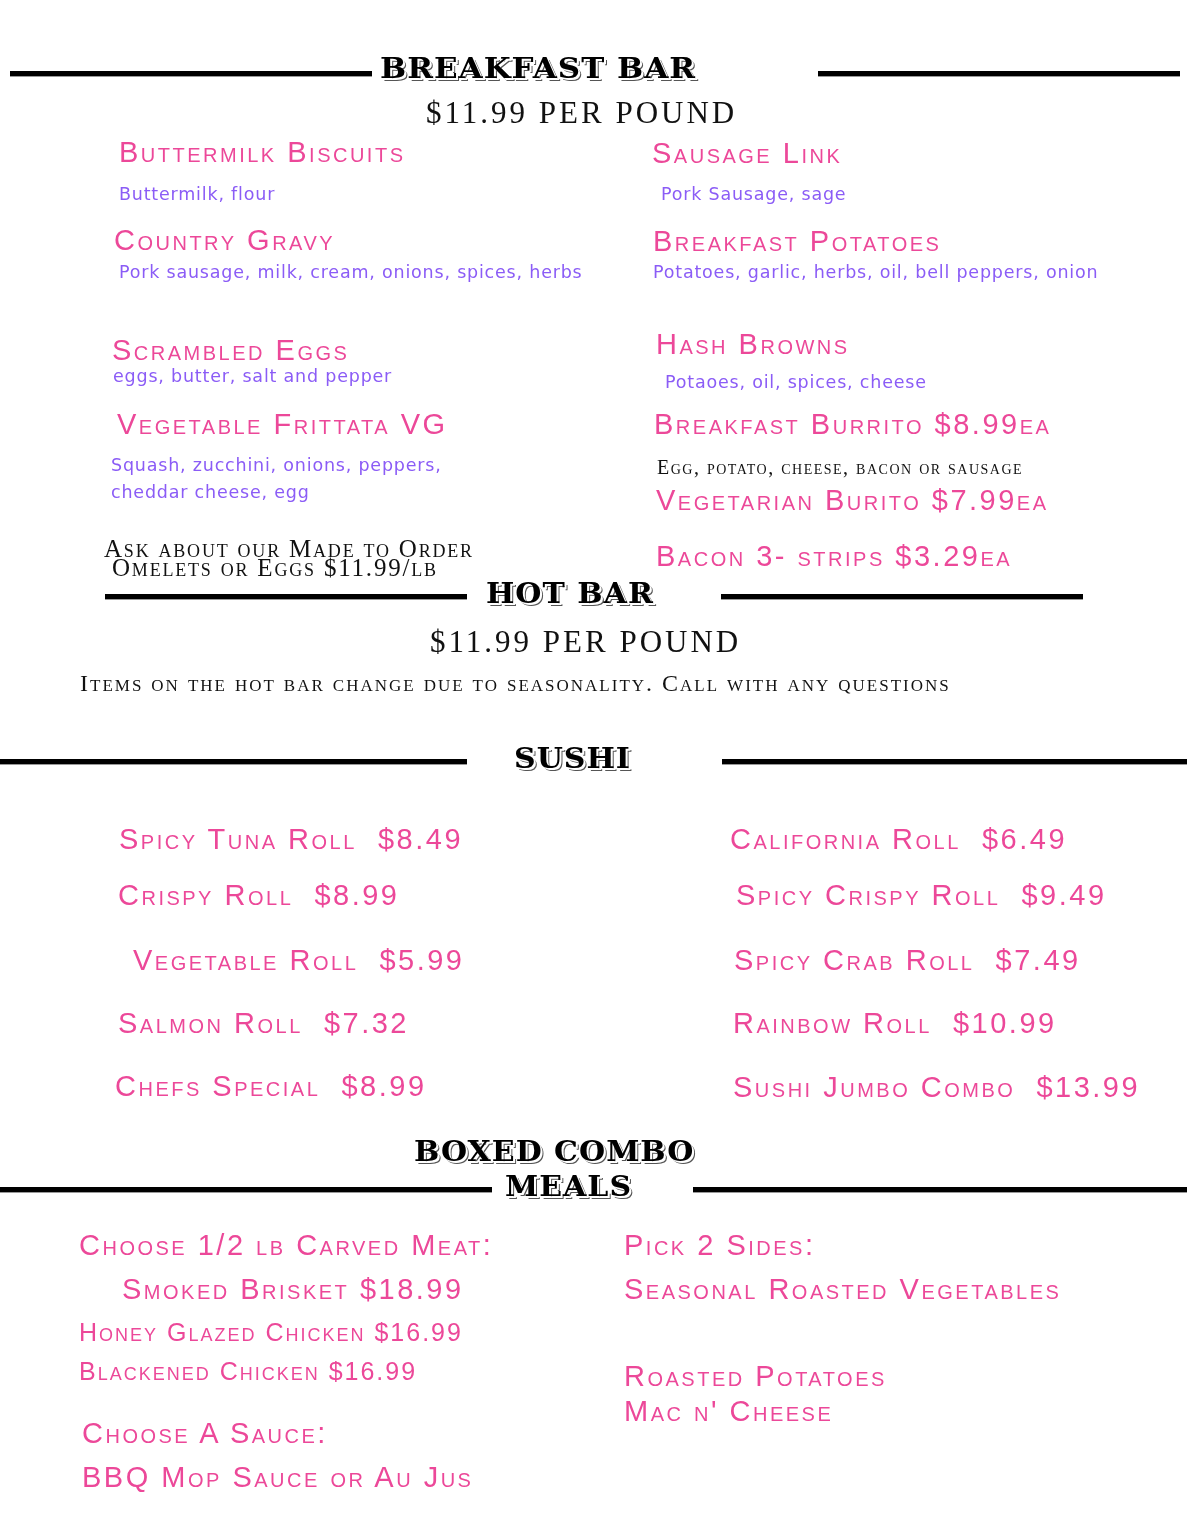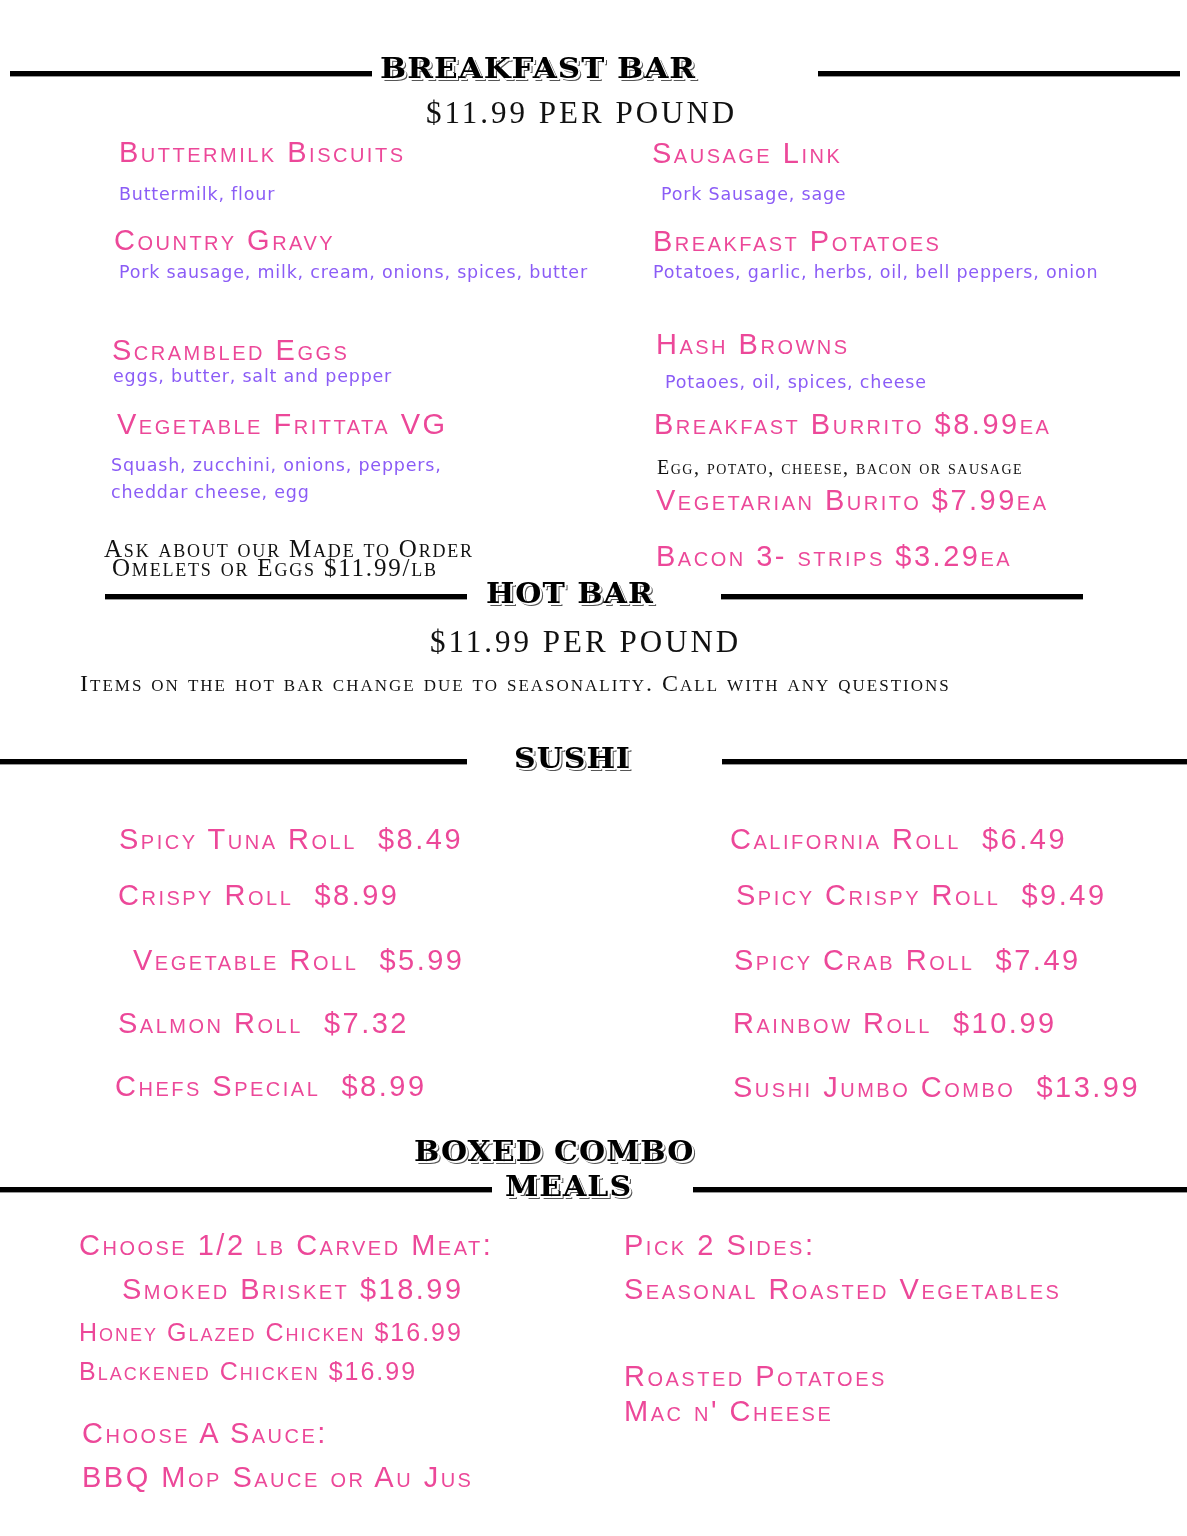--- a/index.html
+++ b/index.html
@@ -39,21 +39,21 @@
 
 <div class="rule" style="left:10px; top:71px; width:362px;"></div>
 <div class="sec-title" style="left:380px; top:50px; font-size:31px;">BREAKFAST BAR</div>
 <div class="rule" style="left:818px; top:71px; width:362px;"></div>
 <div class="price-line" style="left:426px; top:95px;">$11.99 PER POUND</div>
 
 <div class="item" style="left:119px; top:136px;">Buttermilk Biscuits</div>
 <div class="desc" style="left:119px; top:181px;">Buttermilk, flour</div>
 
 <div class="item" style="left:114px; top:224px;">Country Gravy</div>
-<div class="desc" style="left:119px; top:259px; width:470px;">Pork sausage, milk, cream, onions, spices, butter</div>
+<div class="desc" style="left:119px; top:259px; width:470px;">Pork sausage, milk, cream, onions, spices, herbs</div>
 
 <div class="item" style="left:112px; top:334px;">Scrambled Eggs</div>
 <div class="desc" style="left:113px; top:363px;">eggs, butter, salt and pepper</div>
 
 <div class="item" style="left:117px; top:408px;">Vegetable Frittata VG</div>
 <div class="desc" style="left:111px; top:452px; width:380px;">Squash, zucchini, onions, peppers, cheddar cheese, egg</div>
 
 <div class="note" style="left:104px; top:520px;margin-top:15px;">Ask about our Made to Order</div>
 <div class="note" style="left:112px; top:554px;">Omelets or Eggs $11.99/lb</div>
 

